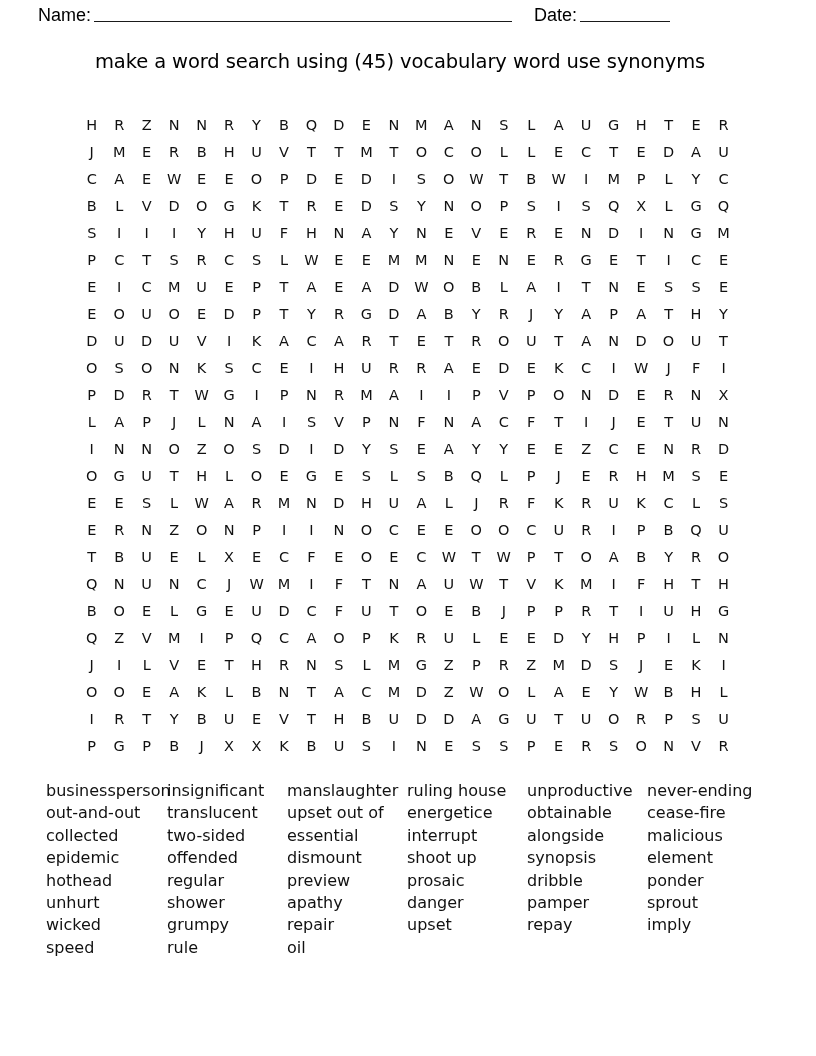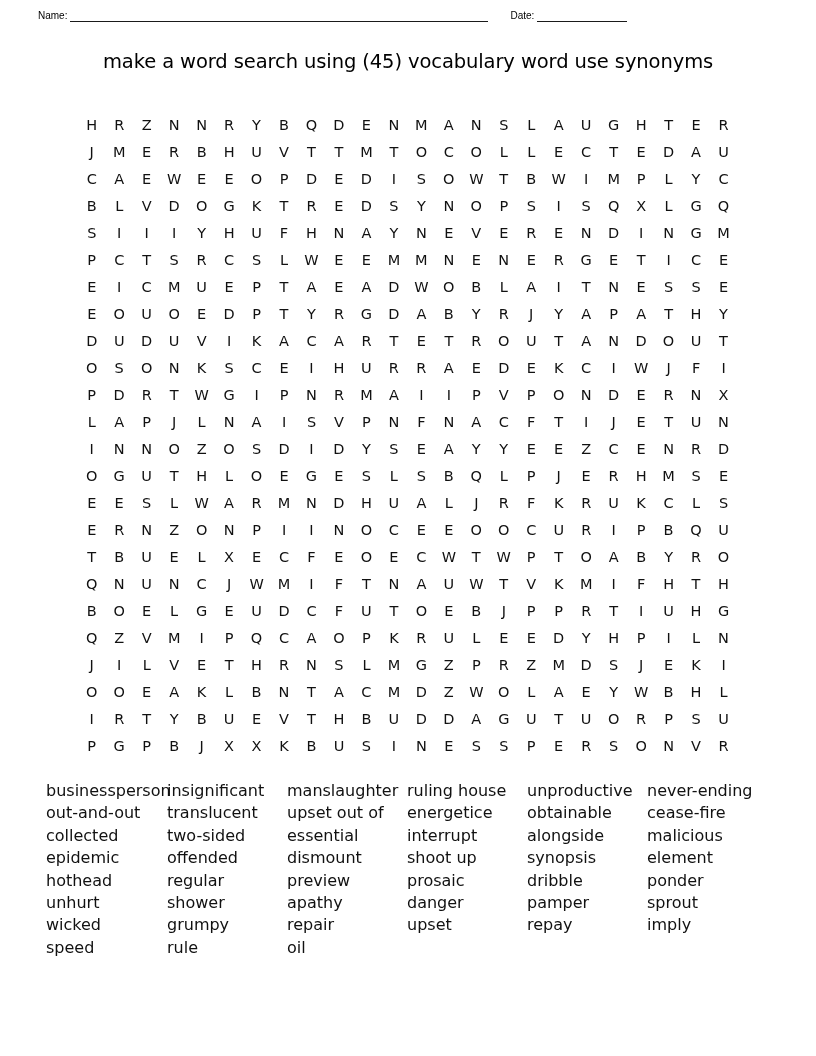--- a/index.html
+++ b/index.html
@@ -19,41 +19,41 @@
   
   .name-date-row {
     position: absolute;
     left: 0;
     top: 0;
     width: 684px;
     height: 30px;
     display: flex;
     align-items: center;
     font-family: "Liberation Sans", sans-serif;
-    font-size: 10px;
+    font-size: 18px;
     white-space: nowrap;
   }
   .nd-label {
     padding-left: 2px;
   }
   .nd-rule {
     display: inline-block;
     border-bottom: 1px solid #1a1a1a;
     height: 12px;
     margin-left: 3px;
   }
   .nd-name-label { margin-left: 36px; }
   .nd-name-rule  { width: 418px; }
   .nd-date-label { margin-left: 20px; }
   .nd-date-rule  { width: 90px; }
 
   
   .puzzle-title {
     position: absolute;
-    left: 8px;
+    left: 0;
     top: 50px;
     width: 800px;
     text-align: center;
     font-family: "DejaVu Sans", sans-serif;
     font-size: 19.5px;
     font-weight: 400;
     letter-spacing: -0.1px;
   }
 
   

